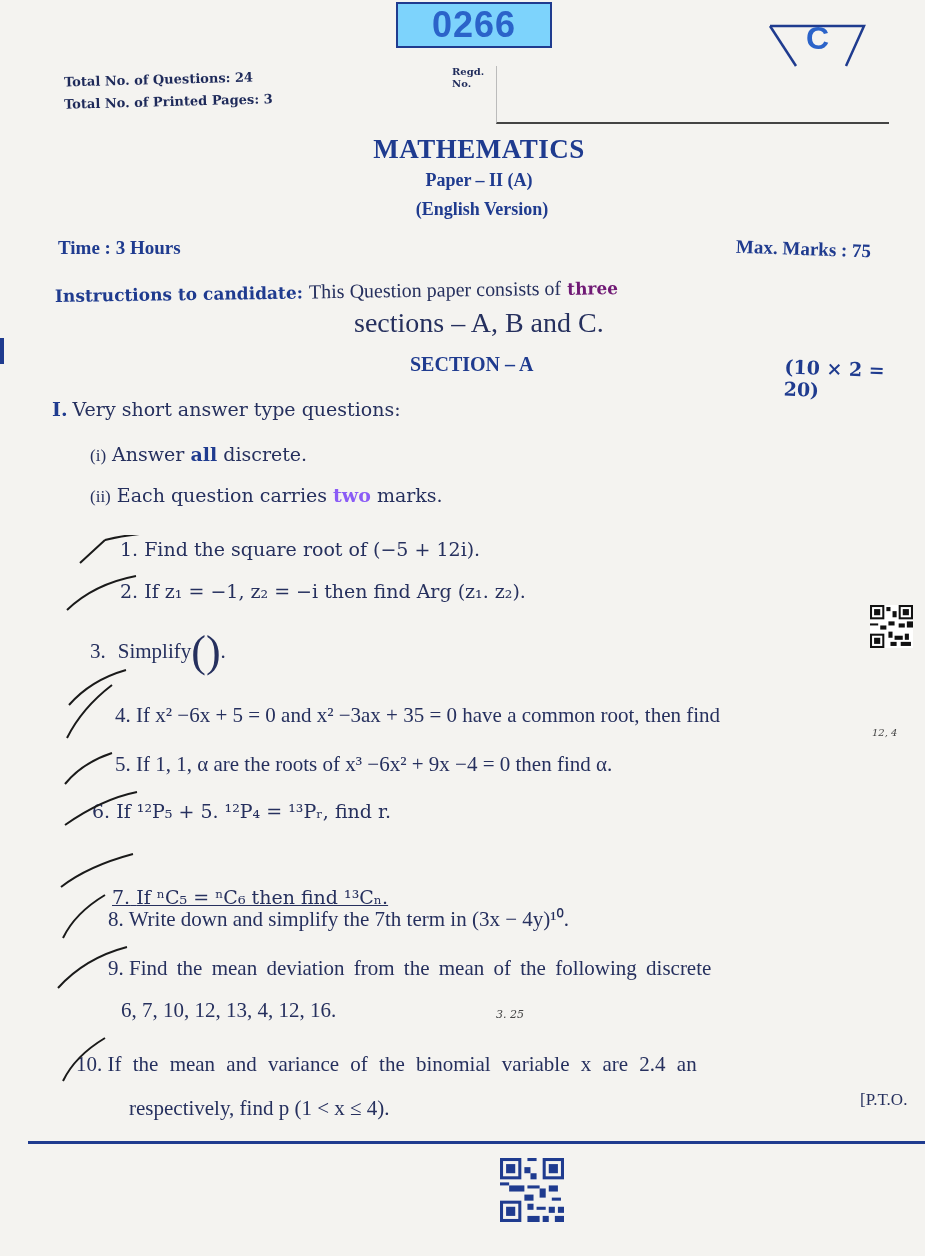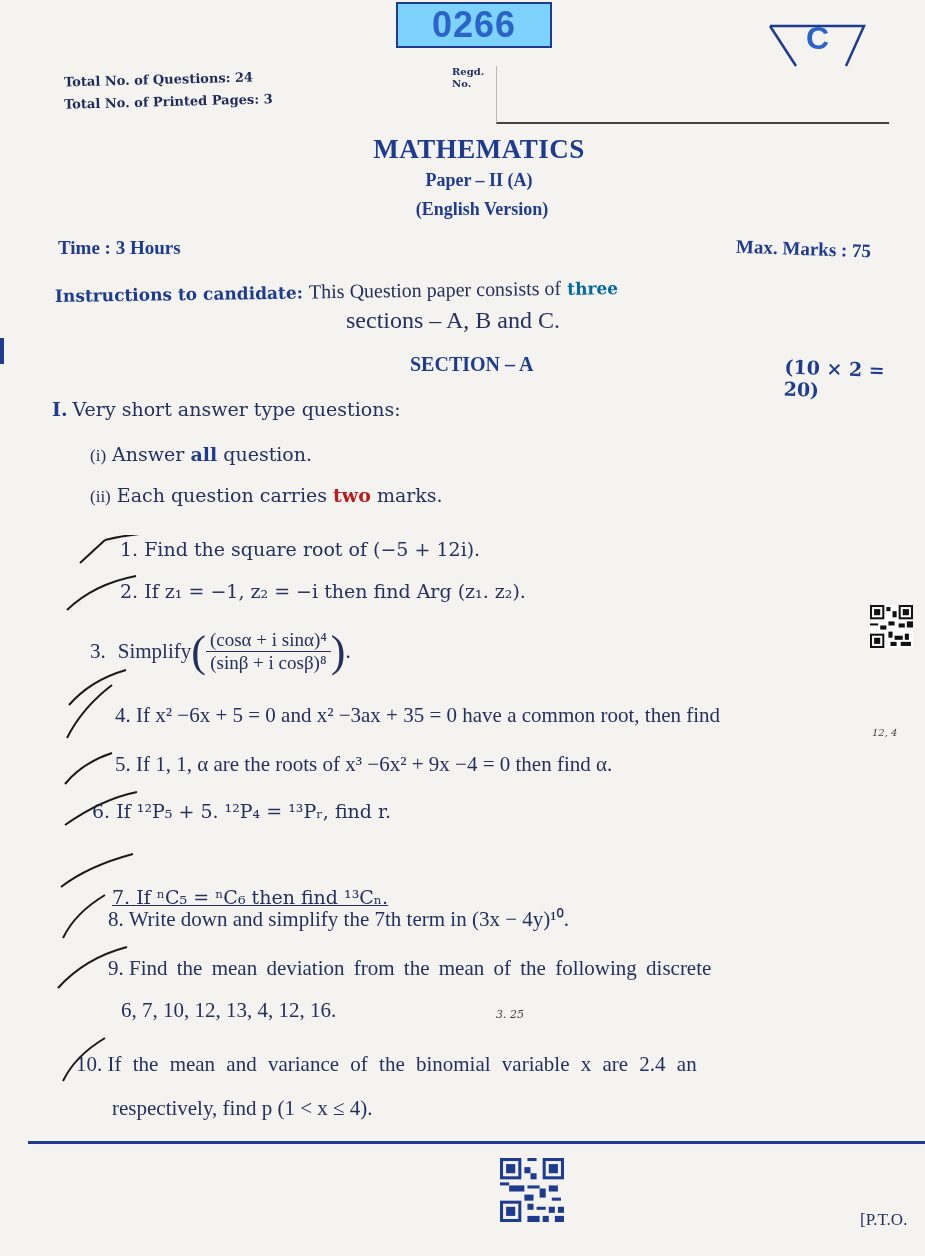--- a/index.html
+++ b/index.html
@@ -55,44 +55,44 @@
 <div class="abs title" style="left:0;width:958px;top:134px;font-size:27px;letter-spacing:0.5px;">MATHEMATICS</div>
 <div class="abs title" style="left:0;width:958px;top:170px;font-size:18px;">Paper – II (A)</div>
 <div class="abs title" style="left:0;width:964px;top:199px;font-size:18px;">(English Version)</div>
 
 <div class="abs bold-ser" style="left:58px;top:237px;font-size:19px;">Time : 3 Hours</div>
 <div class="abs bold-ser" style="left:736px;top:238px;font-size:19px;transform:rotate(2deg);">Max. Marks : 75</div>
 
 <div class="abs" style="left:55px;top:280px;font-size:19px;white-space:nowrap;transform:rotate(-0.8deg);">
   <span class="bold-ser" style="font-family:'DejaVu Serif',serif;font-size:17px;">Instructions to candidate:</span>
   <span style="font-family:'Liberation Serif',serif;font-size:20px;color:#26305e;">This Question paper consists of</span>
-  <span style="font-family:'DejaVu Serif',serif;font-weight:bold;font-size:17px;color:#0369a1;">three</span>
-</div>
-<div class="abs" style="left:346px;top:307px;font-family:'Liberation Serif',serif;font-size:24px;color:#26305e;">sections – A, B and C.</div>
+  <span style="font-family:'DejaVu Serif',serif;font-weight:bold;font-size:17px;color:#701a75;">three</span>
+</div>
+<div class="abs" style="left:354px;top:307px;font-family:'Liberation Serif',serif;font-size:28px;color:#26305e;">sections – A, B and C.</div>
 
 <div class="abs" style="left:0;top:338px;width:4px;height:26px;background:#1f3b8f;"></div>
 
 <div class="abs bold-ser" style="left:410px;top:353px;font-size:20px;">SECTION – A</div>
 <div class="abs bold-ser" style="left:784px;top:358px;font-size:19px;font-family:'DejaVu Serif',serif;transform:rotate(2deg);">(10 × 2 = 20)</div>
 
 <div class="abs" style="left:52px;top:398px;white-space:nowrap;">
   <span class="bold-ser" style="font-family:'DejaVu Serif',serif;font-size:19px;">I.</span>
   <span class="q" style="margin-left:0;">Very short answer type questions:</span>
 </div>
 
 <div class="abs q" style="left:90px;top:443px;">
   <span style="font-family:'Liberation Serif',serif;font-size:17px;">(i)</span>
   <span>Answer</span>
   <b style="color:#1f3b8f;">all</b>
-  <span>question.</span>
+  <span>discrete.</span>
 </div>
 <div class="abs q" style="left:90px;top:484px;">
   <span style="font-family:'Liberation Serif',serif;font-size:17px;">(ii)</span>
   <span>Each question carries</span>
-  <b style="color:#b91c1c;">two</b>
+  <b style="color:#8b5cf6;">two</b>
   <span>marks.</span>
 </div>
 
 <div class="abs q" style="left:120px;top:538px;">
   <span>1.</span>
   <span>Find the square root of (−5 + 12i).</span>
 </div>
 <svg class="abs" style="left:75px;top:535px;" width="80" height="30">
     <path class="tick" d="M5,28 L30,5 M30,5 Q50,0 75,-2"></path>
   </svg>
@@ -102,24 +102,20 @@
   <span>If z₁ = −1, z₂ = −i then find Arg (z₁. z₂).</span>
 </div>
 <svg class="abs" style="left:64px;top:574px;" width="80" height="40">
     <path class="tick" d="M3,36 Q30,10 72,2"></path>
   </svg>
 
 <div class="abs qn" style="left:90px;top:626px;display:flex;align-items:center;">
   <span>3.</span>
   <span style="margin-left:12px;">Simplify</span>
   <span class="paren">(</span>
-  <span class="frac">
-    <div class="num">(cosα + i sinα)⁴</div>
-    <div>(sinβ + i cosβ)⁸</div>
-  </span>
   <span class="paren">)</span>.
 </div>
 <svg class="abs" style="left:66px;top:650px;" width="80" height="60">
     <path class="tick" d="M3,55 Q25,30 60,20"></path>
   </svg>
 
 <div class="abs qn" style="left:115px;top:703px;">
   <span>4.</span>
   <span>If x² −6x + 5 = 0 and x² −3ax + 35 = 0 have a common root, then find</span>
 </div>
@@ -167,21 +163,21 @@
 <div class="abs qn" style="left:121px;top:998px;">6, 7, 10, 12, 13, 4, 12, 16.</div>
 <div class="abs" style="left:496px;top:1008px;font-size:11px;color:#444;font-style:italic;">3. 25</div>
 <svg class="abs" style="left:55px;top:943px;" width="80" height="50">
     <path class="tick" d="M3,45 Q30,15 72,4"></path>
   </svg>
 
 <div class="abs qn" style="left:76px;top:1052px;">
   <span>10.</span>
   <span style="word-spacing:6px;">If the mean and variance of the binomial variable x are 2.4 an</span>
 </div>
-<div class="abs qn" style="left:112px;top:1096px;">respectively, find p (1 &lt; x ≤ 4).</div>
+<div class="abs qn" style="left:129px;top:1096px;">respectively, find p (1 &lt; x ≤ 4).</div>
 <svg class="abs" style="left:60px;top:1036px;" width="50" height="50">
     <path class="tick" d="M3,45 Q15,20 45,2"></path>
   </svg>
 
 <svg class="abs qr" style="left:870px;top:605px;" width="43" height="43" viewBox="0 0 21 21">
   <rect width="21" height="21" fill="#fff"></rect>
   <g fill="#111">
     <rect x="0" y="0" width="7" height="7"></rect>
       <rect x="1" y="1" width="5" height="5" fill="#fff"></rect>
       <rect x="2" y="2" width="3" height="3"></rect>
@@ -233,13 +229,13 @@
       <rect x="9" y="15" width="2" height="2"></rect>
       <rect x="12" y="16" width="3" height="1"></rect>
     <rect x="16" y="16" width="2" height="2"></rect>
       <rect x="19" y="16" width="2" height="2"></rect>
       <rect x="9" y="19" width="4" height="2"></rect>
     <rect x="14" y="19" width="2" height="2"></rect>
       <rect x="18" y="19" width="3" height="2"></rect>
   </g>
 </svg>
 
-<div class="abs" style="left:860px;top:1210px;font-family:'Liberation Serif',serif;font-size:17px;color:#26305e;">[P.T.O.</div>
+<div class="abs" style="left:860px;top:1090px;font-family:'Liberation Serif',serif;font-size:17px;color:#26305e;">[P.T.O.</div>
 
 </body></html>

